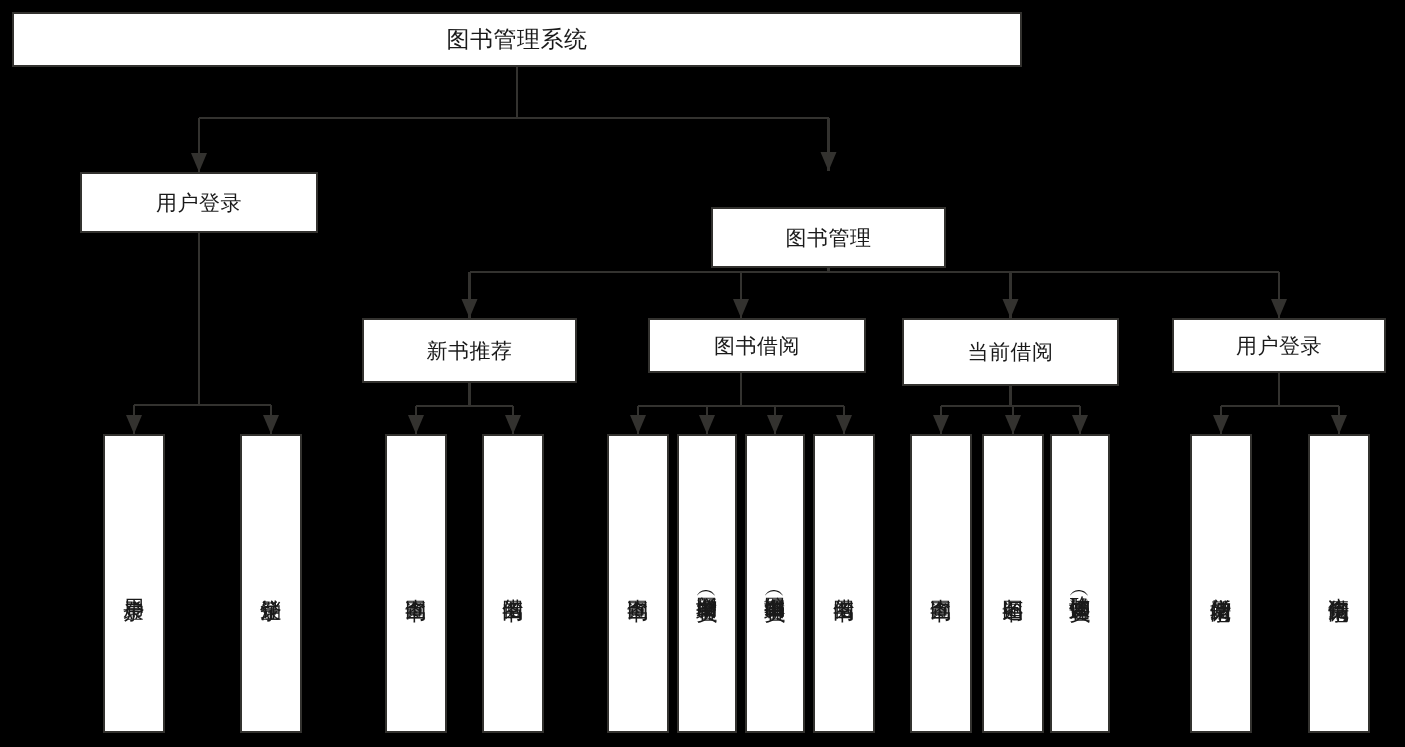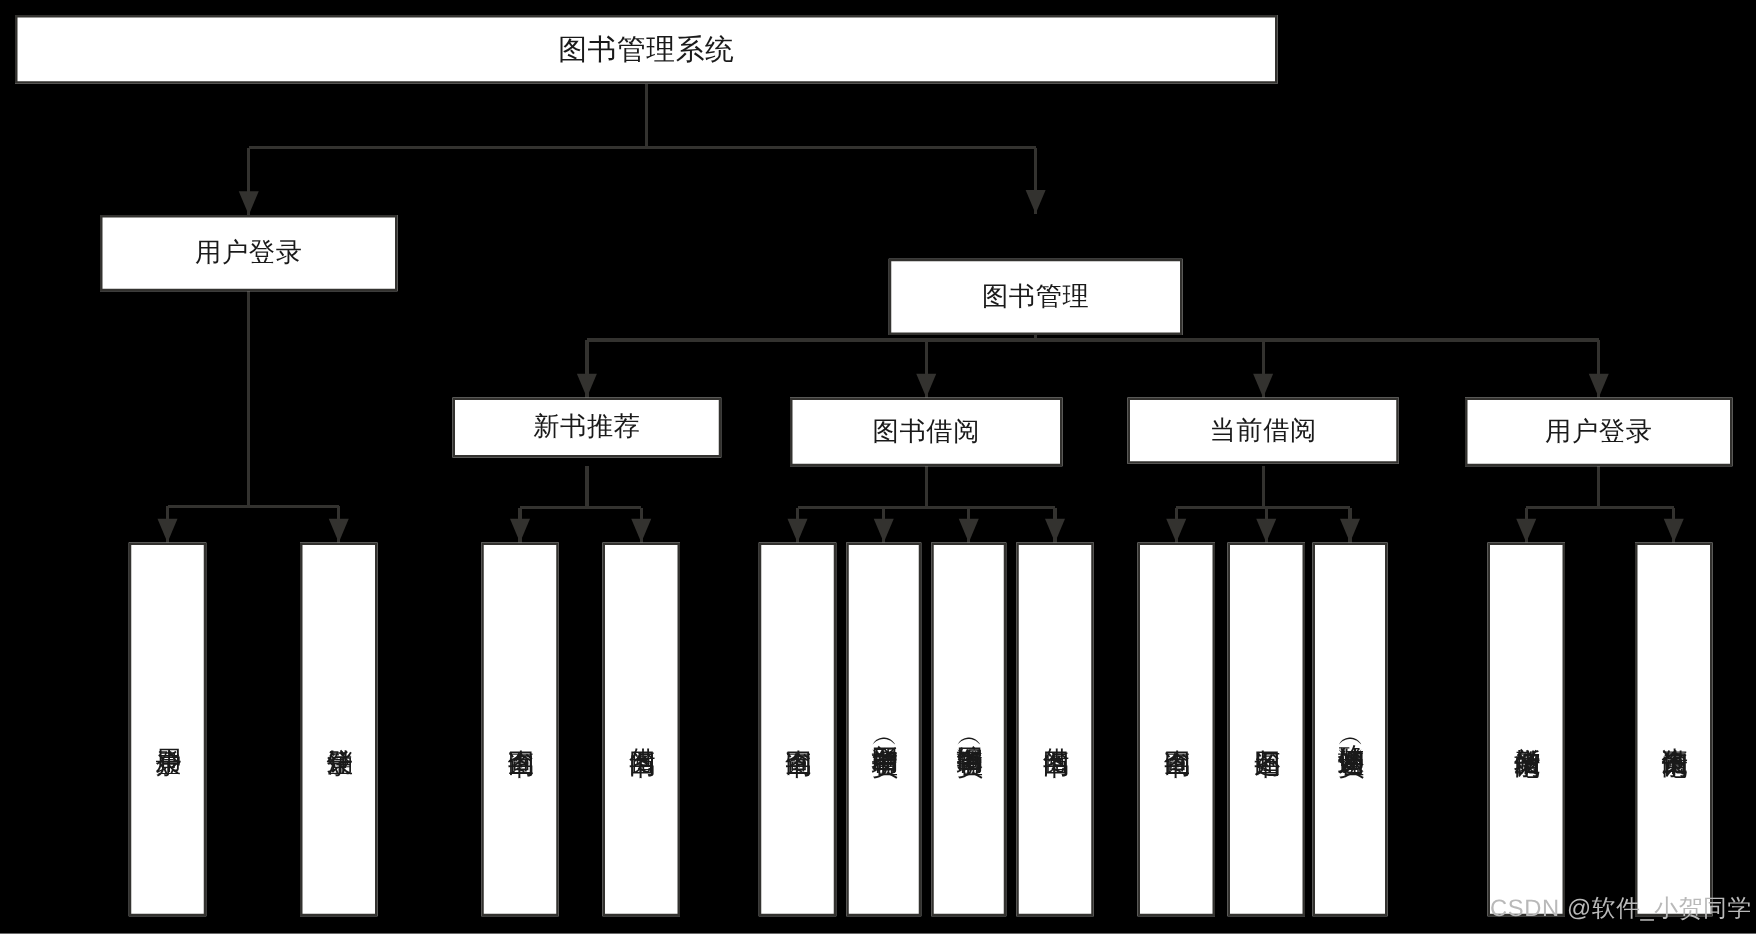--- a/index.html
+++ b/index.html
@@ -132,27 +132,27 @@
   <div id="node-layer">
       <div class="node-box title-box" style="left: 12px; top: 12px; width: 1010px; height: 55px;">
         <span class="node-label-h">图书管理系统</span>
       </div>
       <div class="node-box" style="left: 80px; top: 172px; width: 238px; height: 61px;">
         <span class="node-label-h">用户登录</span>
       </div>
       <div class="node-box" style="left: 711px; top: 171px; width: 235px; height: 61px; margin-top: 36px;">
         <span class="node-label-h">图书管理</span>
       </div>
-      <div class="node-box" style="left: 362px; top: 318px; width: 215px; height: 48px;">
+      <div class="node-box" style="left: 362px; top: 318px; width: 215px; height: 65px;">
         <span class="node-label-h">新书推荐</span>
       </div>
-      <div class="node-box" style="left: 632px; top: 318px; width: 218px; height: 55px;">
+      <div class="node-box" style="left: 648px; top: 318px; width: 218px; height: 55px;">
         <span class="node-label-h">图书借阅</span>
       </div>
-      <div class="node-box" style="left: 902px; top: 318px; width: 217px; height: 53px;">
+      <div class="node-box" style="left: 902px; top: 318px; width: 217px; height: 68px;">
         <span class="node-label-h">当前借阅</span>
       </div>
       <div class="node-box" style="left: 1172px; top: 318px; width: 214px; height: 55px;">
         <span class="node-label-h">用户登录</span>
       </div>
       <div class="node-box vertical" style="left: 103px; top: 434px; width: 62px; height: 299px;">
         <span class="node-label-v">用户登录</span>
       </div>
       <div class="node-box vertical" style="left: 240px; top: 434px; width: 62px; height: 299px;">
         <span class="node-label-v">注销登录</span>
@@ -184,14 +184,13 @@
       <div class="node-box vertical" style="left: 1050px; top: 434px; width: 60px; height: 299px;">
         <span class="node-label-v">确认归还（管理员）</span>
       </div>
       <div class="node-box vertical" style="left: 1190px; top: 434px; width: 62px; height: 299px;">
         <span class="node-label-v">新增借阅记录</span>
       </div>
       <div class="node-box vertical" style="left: 1308px; top: 434px; width: 62px; height: 299px;">
         <span class="node-label-v">查询借阅记录</span>
       </div>
     </div>
-  <div class="watermark" id="watermark" style="left: 1192px; top: 714px;">CSDN @软件_小贺同学</div>
 </div>
 
 </body></html>

